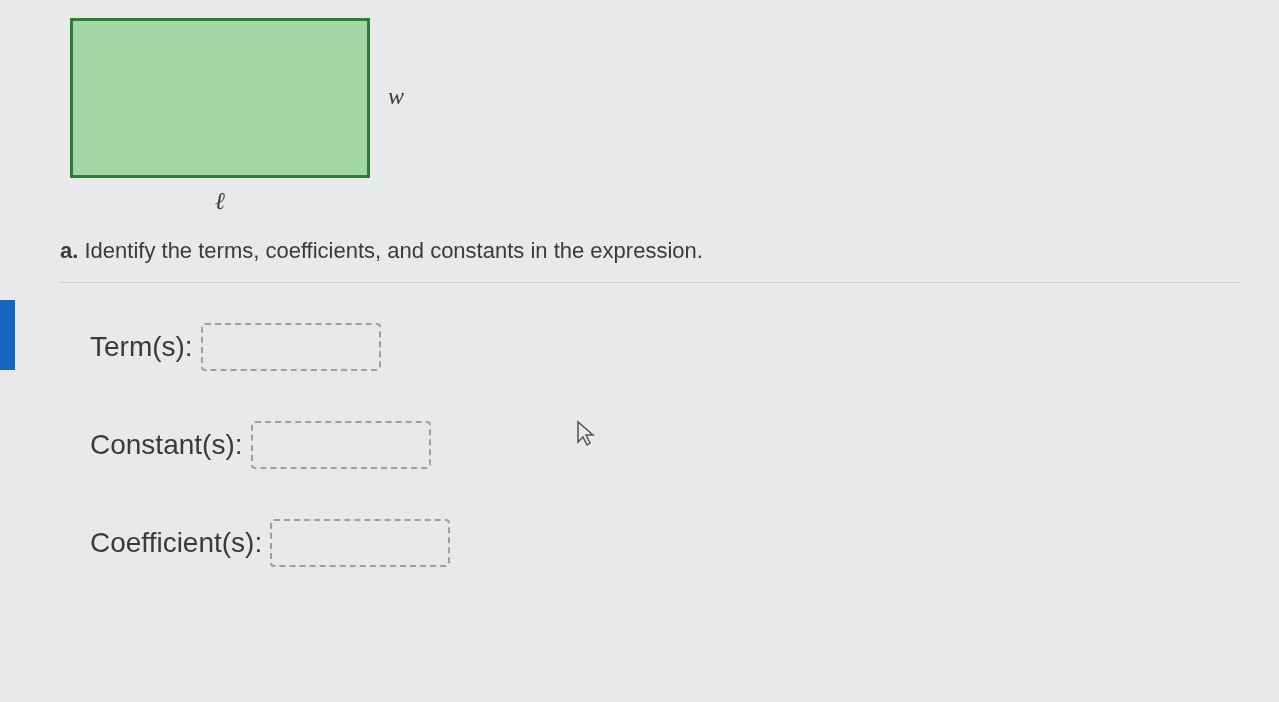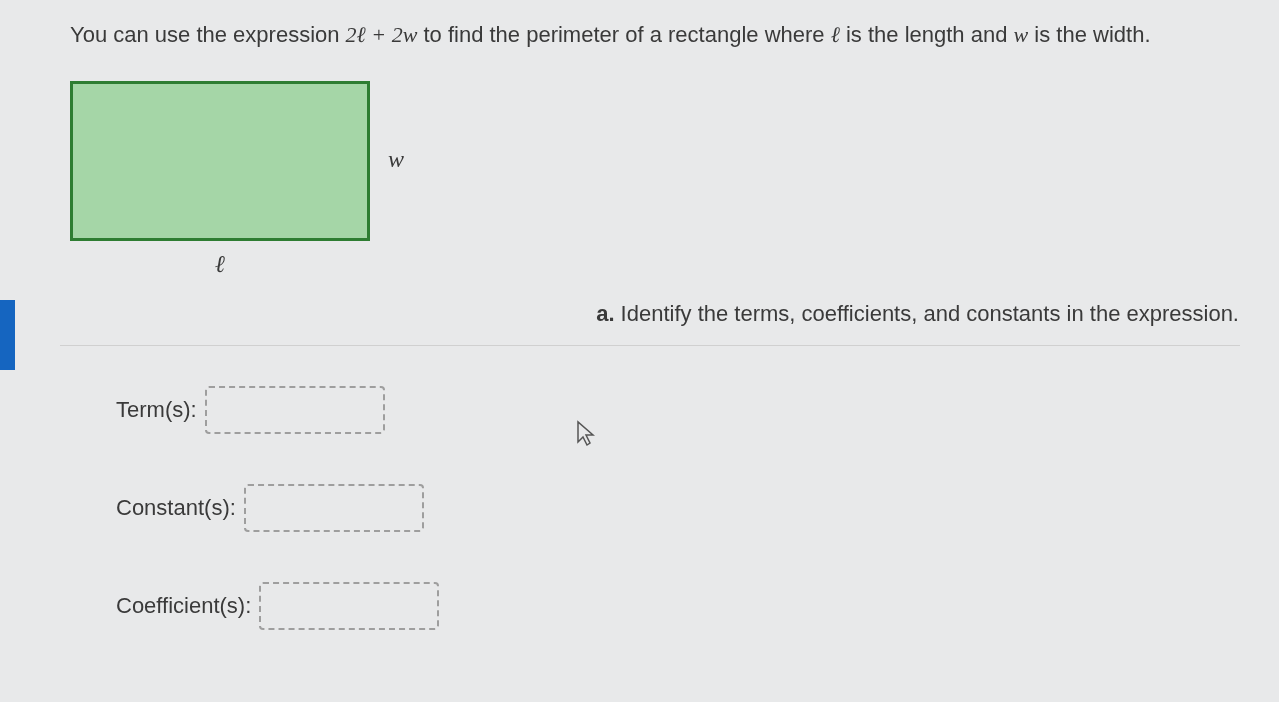--- a/index.html
+++ b/index.html
@@ -55,39 +55,37 @@
     .side-tab {
       position: absolute;
       left: 0;
       top: 300px;
       width: 15px;
       height: 70px;
       background: #1565c0;
     }
     .question {
       margin-left: -10px;
-      text-align: right;
     }
     .question .part-label { font-weight: bold; }
     .divider {
       border: none;
       border-top: 1px solid #d0d0d0;
       margin: 18px 0 40px -10px;
       width: 1180px;
     }
     .input-row {
       display: flex;
       align-items: center;
       margin-bottom: 50px;
       margin-left: 20px;
     }
     .input-label {
-      font-size: 22px;
+      font-size: 28px;
       margin-right: 8px;
-      margin-left: 26px;
     }
     .dashed-input {
       display: inline-block;
       border: 2px dashed #9e9e9e;
       border-radius: 4px;
       width: 180px;
       height: 48px;
       background: transparent;
       font-size: 20px;
       padding: 6px 10px;
@@ -100,23 +98,20 @@
       pointer-events: none;
     }
   </style>
 </head>
 <body>
 
 <div class="side-tab"></div>
 
 <div class="content">
 
-  <p class="intro-text">
-    <span>You can use the expression </span><span class="math">2ℓ</span><span class="math"> + </span><span class="math">2w</span><span> to find the perimeter of a rectangle where </span><span class="math">ℓ</span><span> is the length and </span><span class="math">w</span><span> is the width.</span>
-  </p>
 
   <div class="diagram-area">
     <div class="rect-fig"></div>
     <div class="label-w">w</div>
     <div class="label-l">ℓ</div>
   </div>
 
   <p class="question">
     <span class="part-label">a.</span><span> Identify the terms, coefficients, and constants in the expression.</span>
   </p>

